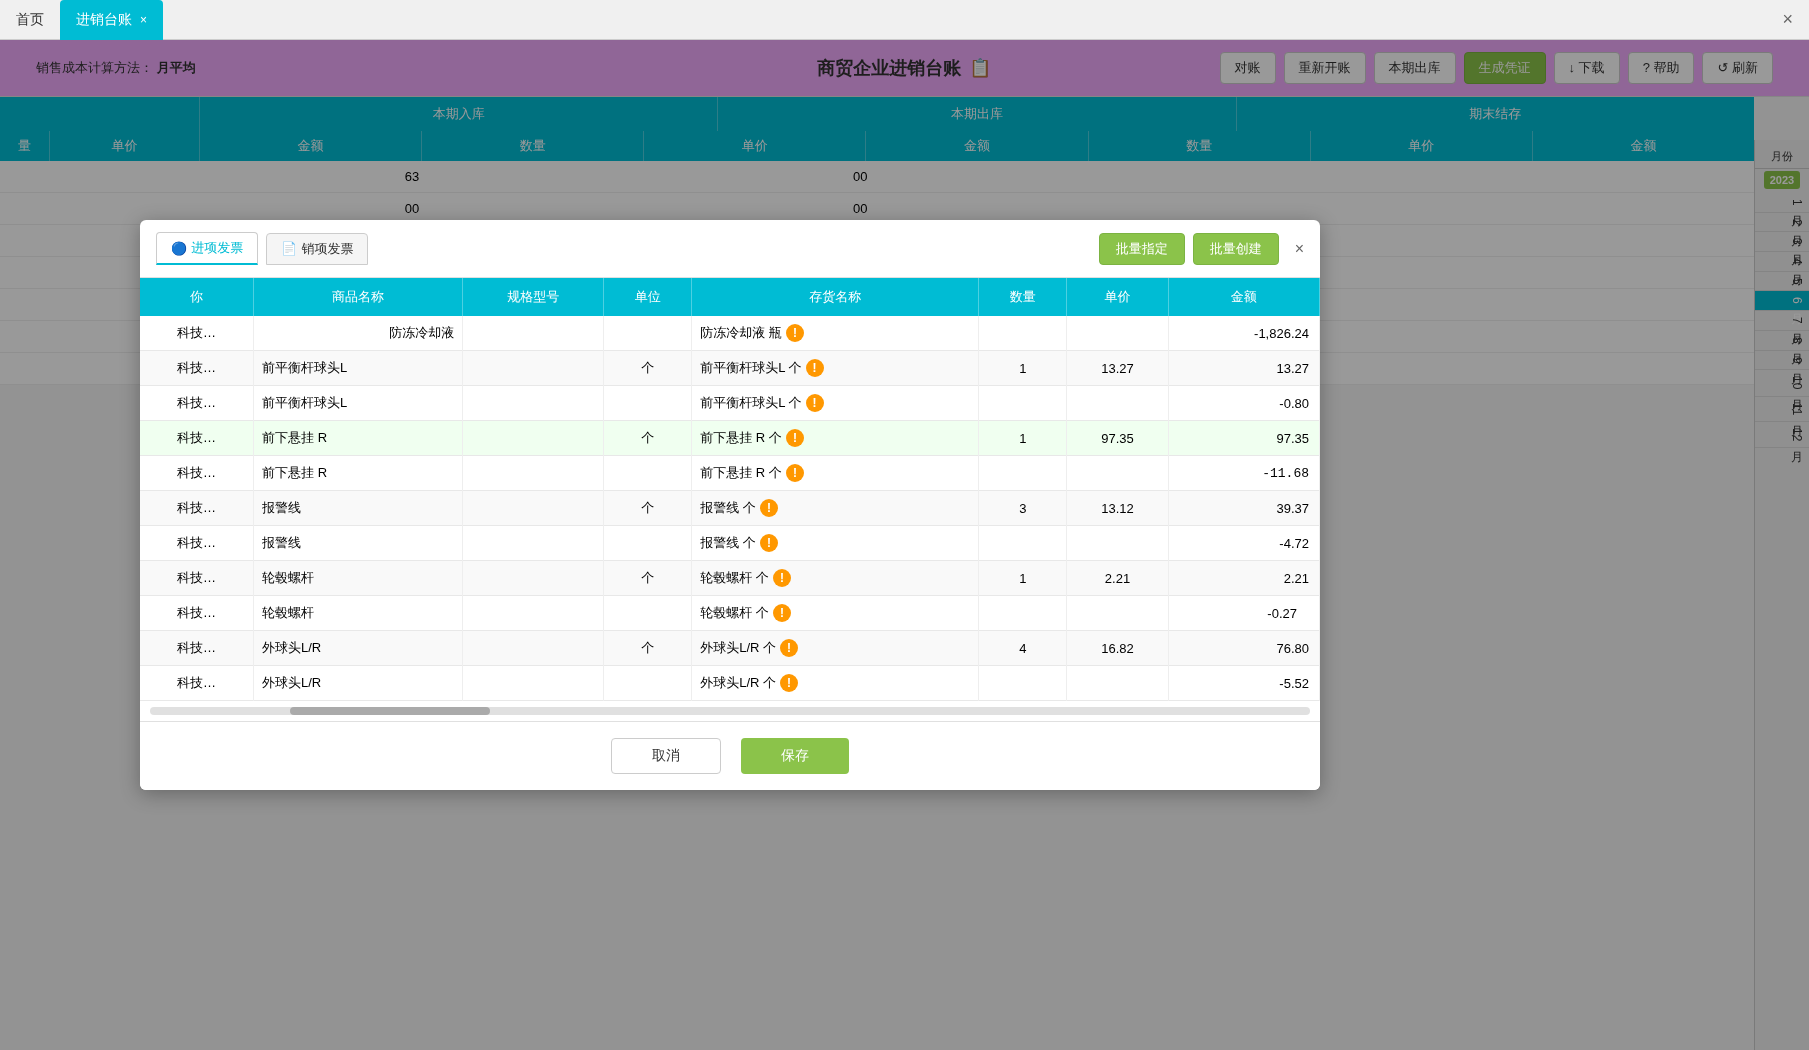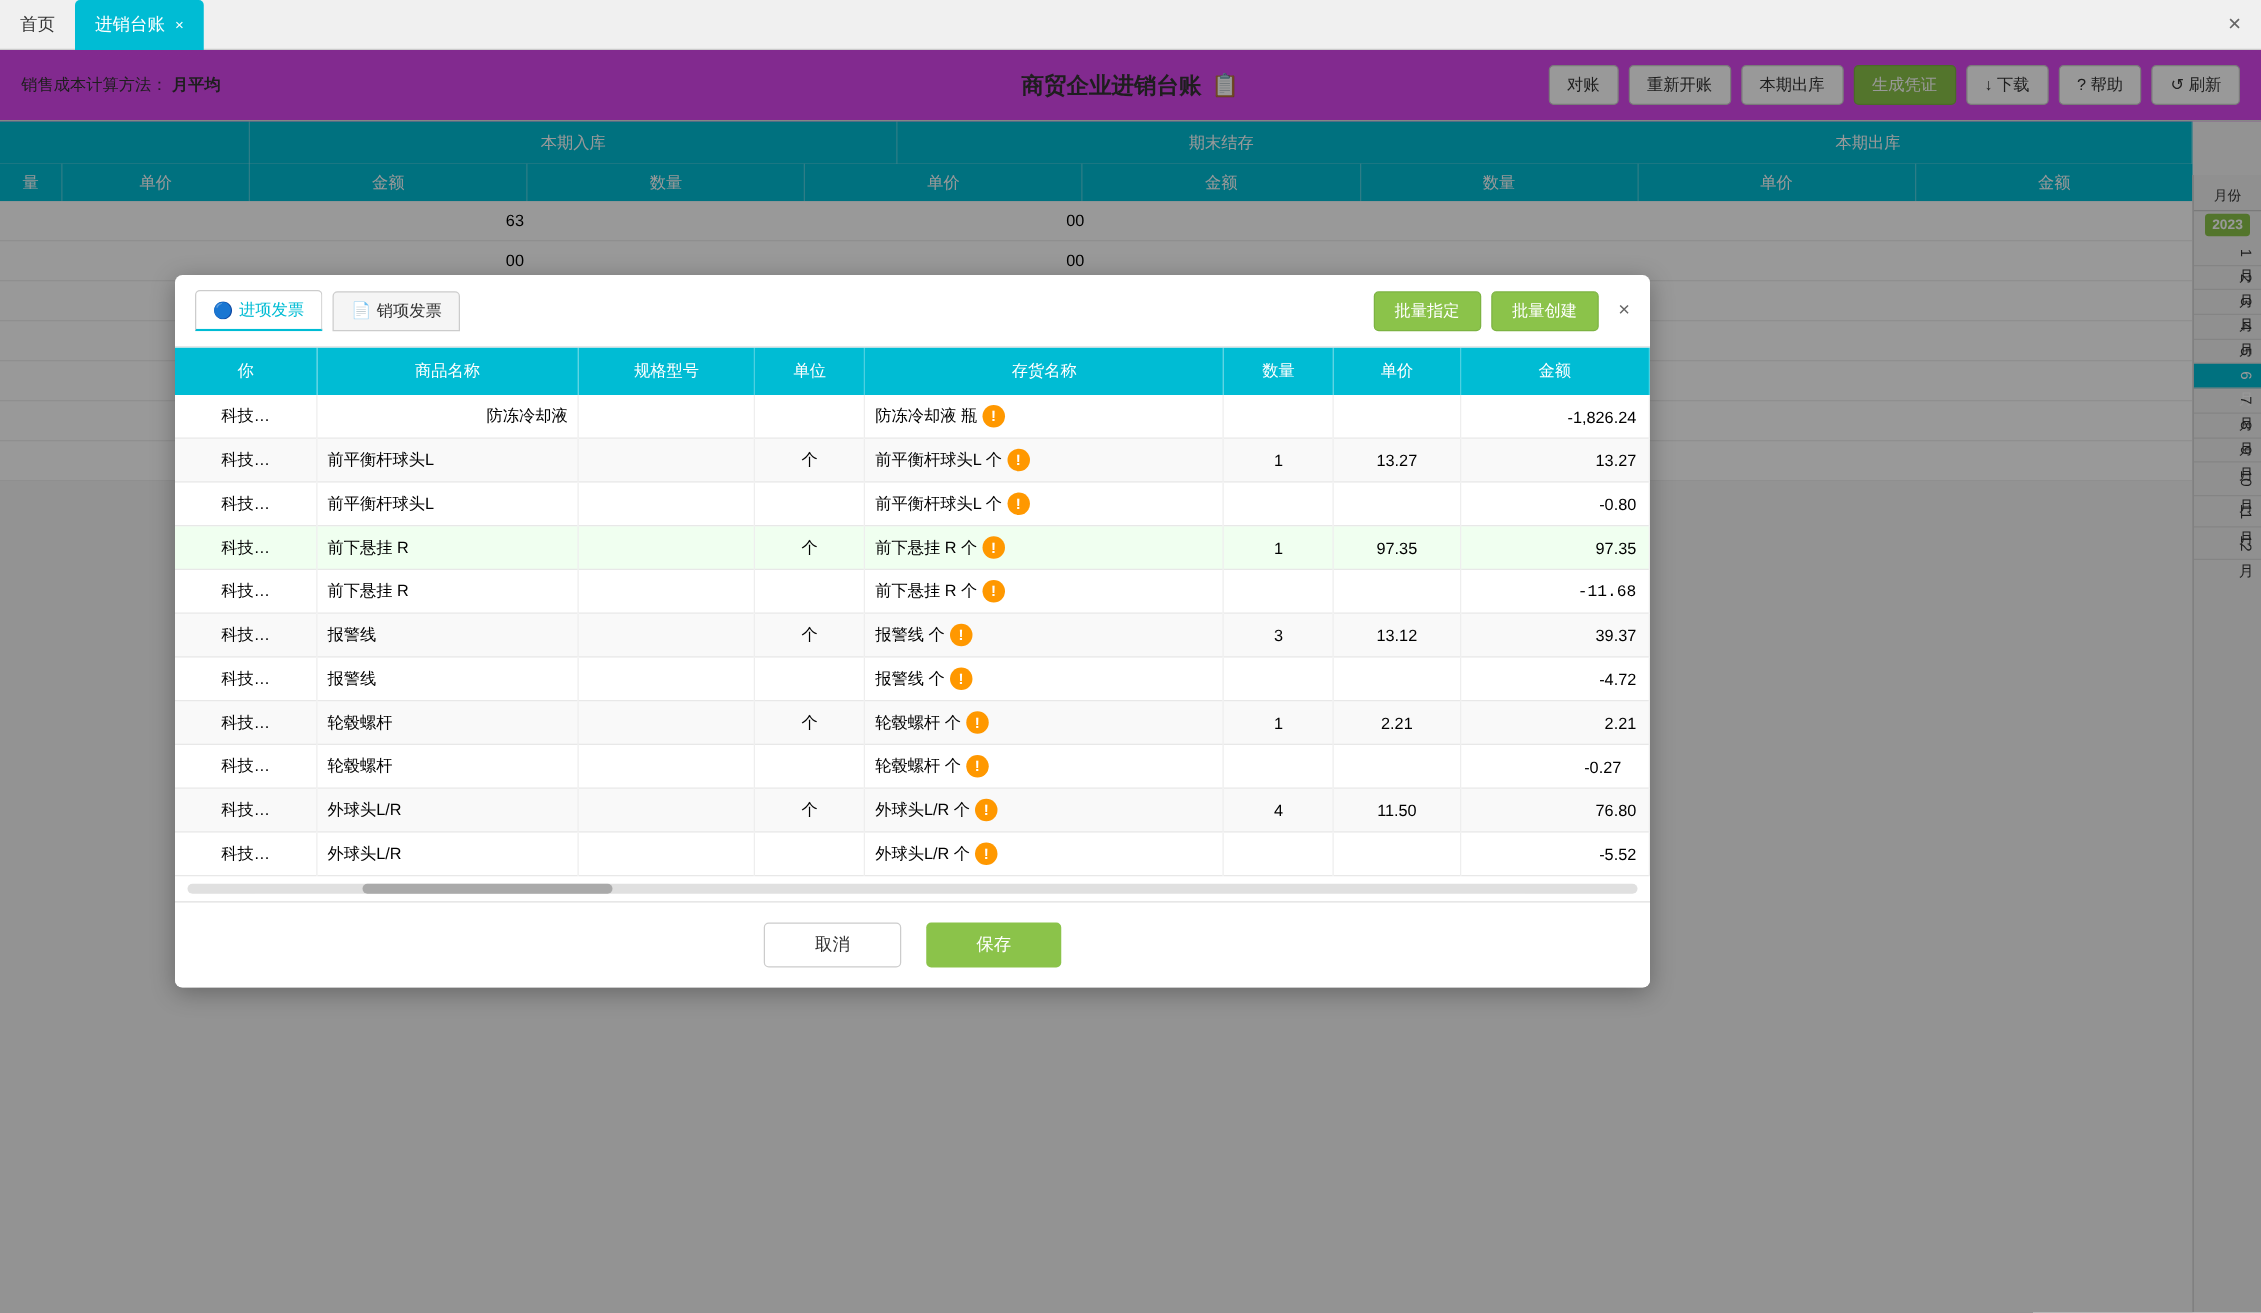--- a/index.html
+++ b/index.html
@@ -44,22 +44,22 @@
     .main-area {
       background: #f5f5f5;
       height: calc(1050px - 40px);
       position: relative;
     }
 
     
     .toolbar {
       display: flex;
       align-items: center;
-      padding: 12px 17px;
-      background: #d946ef;
+      padding: 12px 36px;
+      background: #f0abfc;
       border-bottom: 1px solid #e0e0e0;
       gap: 10px;
     }
     .toolbar-left {
       font-size: 13px;
       color: #333;
       margin-right: auto;
     }
     .toolbar-title {
       position: absolute;
@@ -297,22 +297,22 @@
       <button class="btn btn-green">生成凭证</button>
       <button class="btn btn-icon">↓ 下载</button>
       <button class="btn btn-icon">? 帮助</button>
       <button class="btn btn-icon">↺ 刷新</button>
     </div>
   </div>
 
   <div style="background:#00bcd4; color:white; display:flex; margin-right:55px;">
     <div style="width:200px; border-right:1px solid rgba(255,255,255,0.3);"></div>
     <div style="flex:1; text-align:center; padding:8px 4px; border-right:1px solid rgba(255,255,255,0.3);">本期入库</div>
+    <div style="flex:1; text-align:center; padding:8px 4px; border-right:1px solid rgba(255,255,255,0.3);">本期出库</div>
     <div style="flex:1; text-align:center; padding:8px 4px;">期末结存</div>
-    <div style="flex:1; text-align:center; padding:8px 4px; border-right:1px solid rgba(255,255,255,0.3);">本期出库</div>
   </div>
   <div style="background:#00bcd4; color:white; display:flex; margin-right:55px;">
     <div style="width:50px; text-align:center; padding:6px 4px; border-right:1px solid rgba(255,255,255,0.3);">量</div>
     <div style="width:150px; text-align:center; padding:6px 4px; border-right:1px solid rgba(255,255,255,0.3);">单价</div>
     <div style="flex:1; text-align:center; padding:6px 4px; border-right:1px solid rgba(255,255,255,0.3);">金额</div>
     <div style="flex:1; text-align:center; padding:6px 4px; border-right:1px solid rgba(255,255,255,0.3);">数量</div>
     <div style="flex:1; text-align:center; padding:6px 4px; border-right:1px solid rgba(255,255,255,0.3);">单价</div>
     <div style="flex:1; text-align:center; padding:6px 4px; border-right:1px solid rgba(255,255,255,0.3);">金额</div>
     <div style="flex:1; text-align:center; padding:6px 4px; border-right:1px solid rgba(255,255,255,0.3);">数量</div>
     <div style="flex:1; text-align:center; padding:6px 4px; border-right:1px solid rgba(255,255,255,0.3);">单价</div>
@@ -534,21 +534,21 @@
               <td style="text-align: center;"></td>
               <td style="text-align: right; padding-right: 22px;">-0.27</td>
             </tr>
             <tr>
               <td style="text-align: center;">科技…</td>
               <td style="text-align: left;">外球头L/R</td>
               <td style="text-align: center;"></td>
               <td style="text-align: center;">个</td>
               <td style="text-align: left;"><span style="display:inline-flex; align-items:center; gap:4px;">外球头L/R 个 <span class="warning-icon">!</span></span></td>
               <td style="text-align: center;">4</td>
-              <td style="text-align: center;">11.50</td>
+              <td style="text-align: center;">16.82</td>
               <td style="text-align: right; padding-right: 10px;">76.80</td>
             </tr>
             <tr>
               <td style="text-align: center;">科技…</td>
               <td style="text-align: left;">外球头L/R</td>
               <td style="text-align: center;"></td>
               <td style="text-align: center;"></td>
               <td style="text-align: left;"><span style="display:inline-flex; align-items:center; gap:4px;">外球头L/R 个 <span class="warning-icon">!</span></span></td>
               <td style="text-align: center;"></td>
               <td style="text-align: center;"></td>

